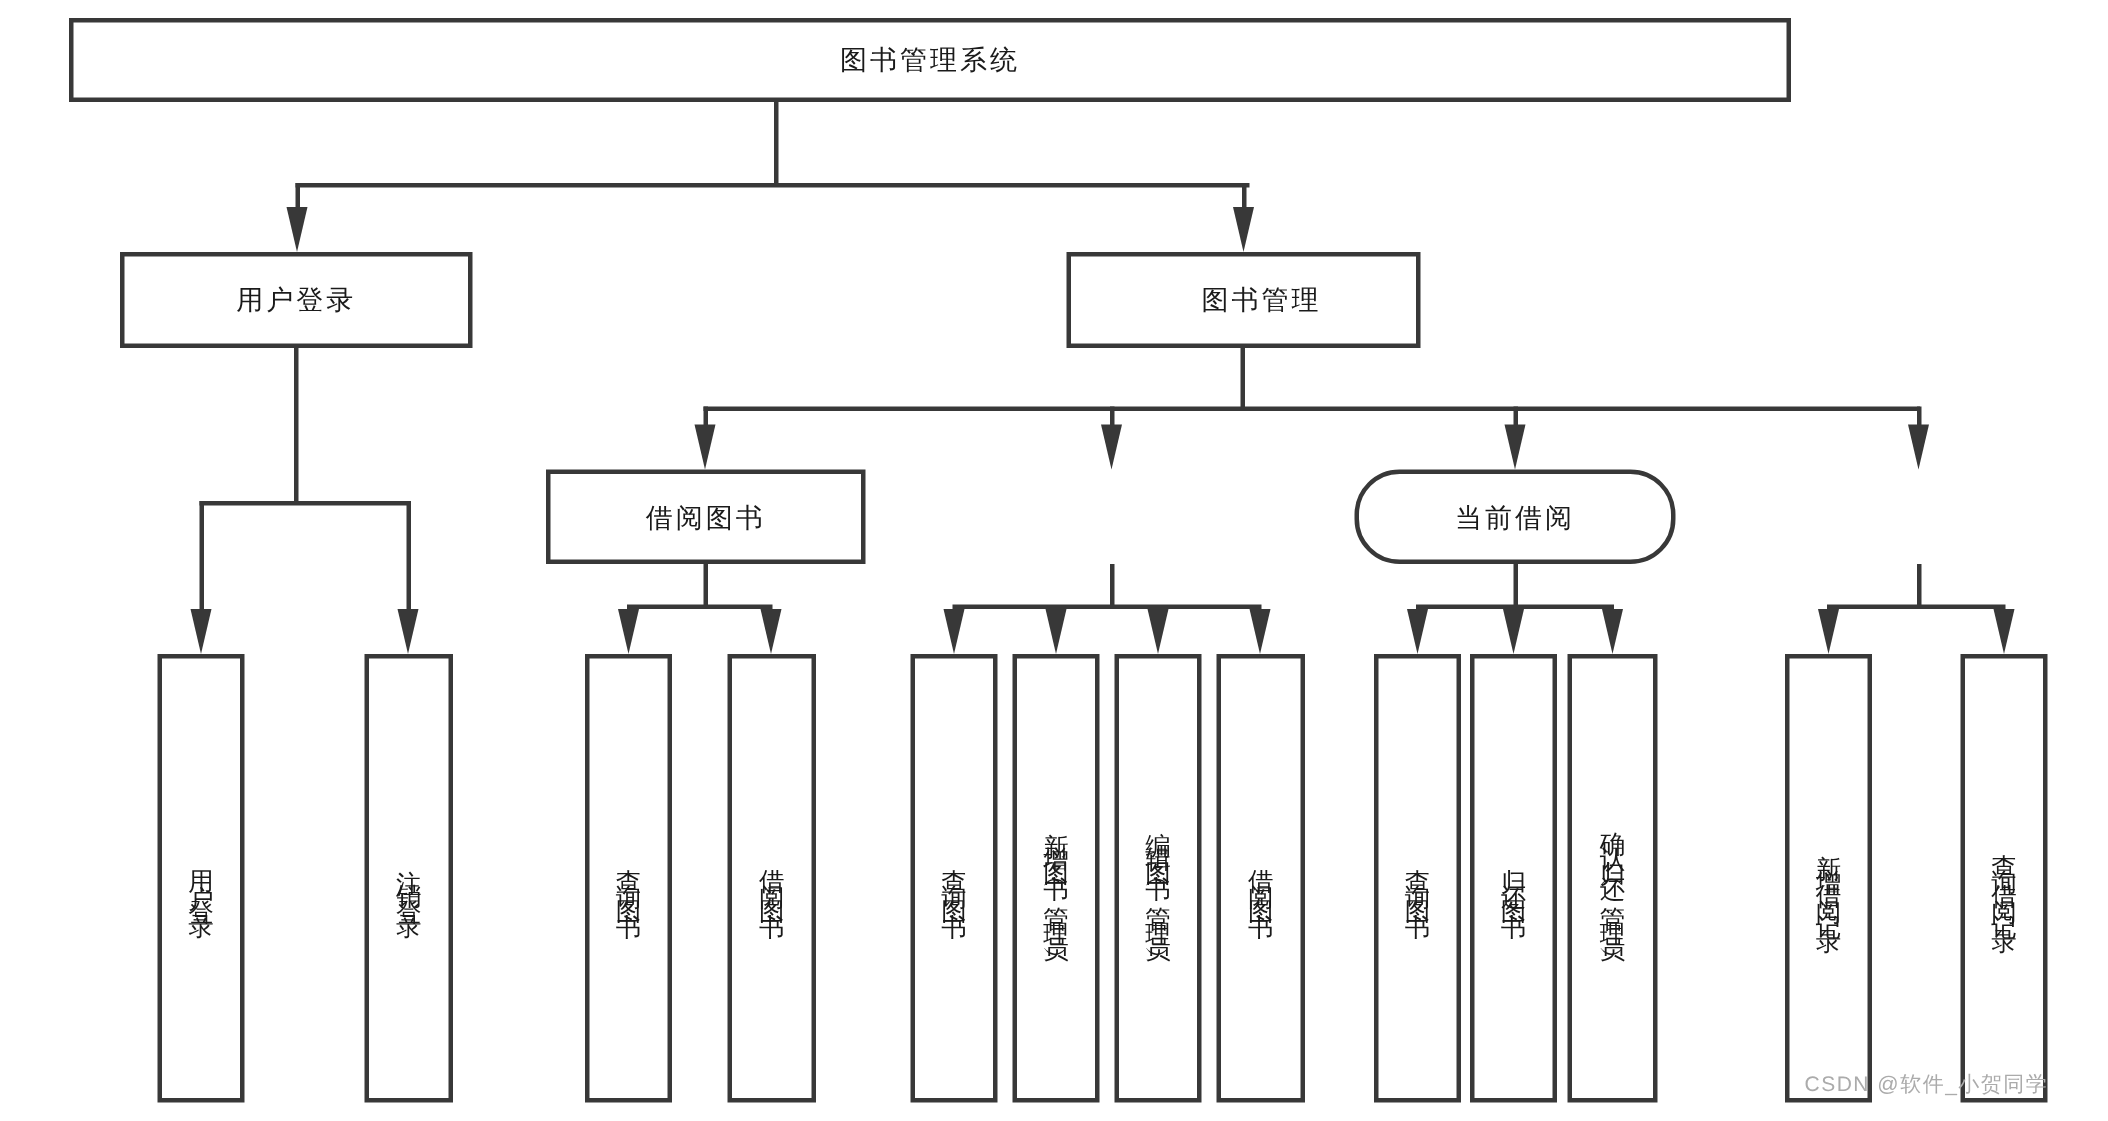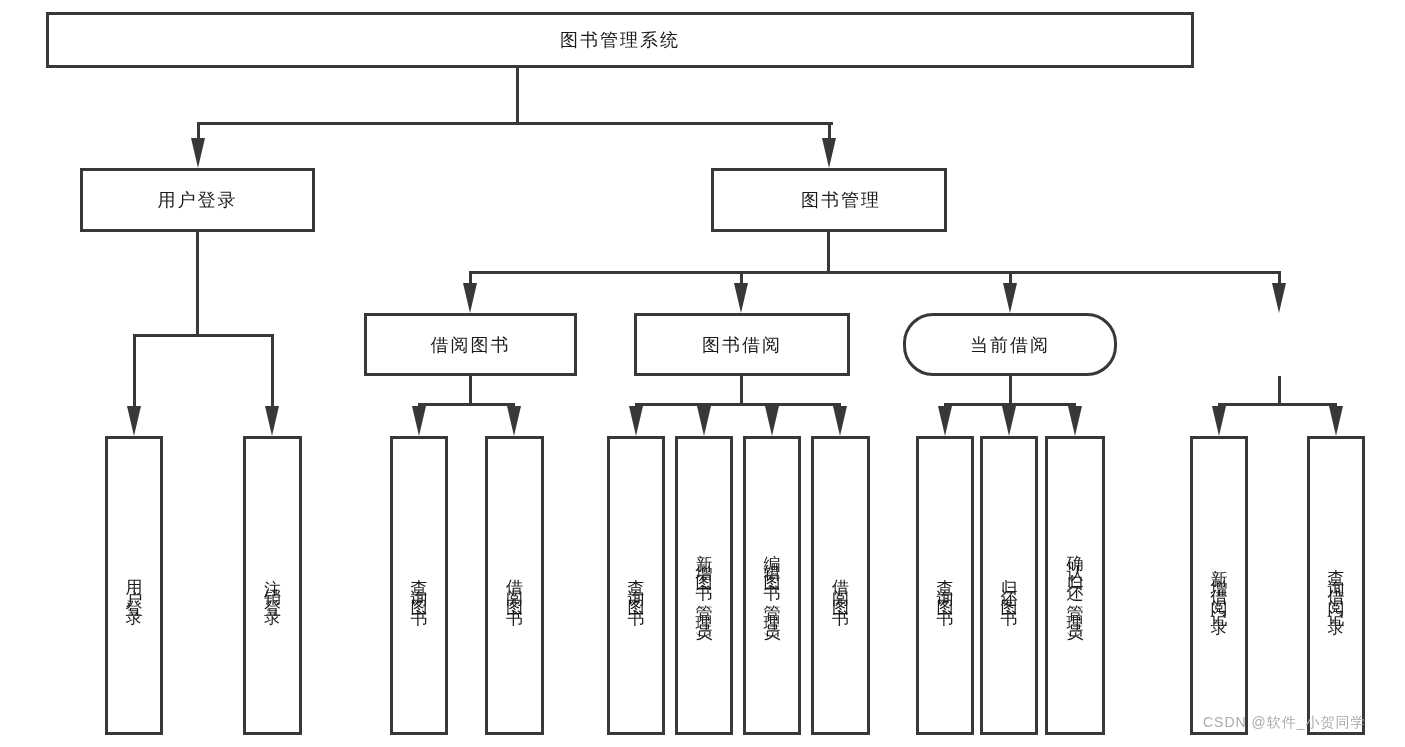--- a/index.html
+++ b/index.html
@@ -98,23 +98,20 @@
   <div class="vline" style="left:740px; top:271px; height:16px;"></div>
   <div class="arrow" style="left:734px; top:283px;"></div>
   <div class="vline" style="left:1009px; top:271px; height:16px;"></div>
   <div class="arrow" style="left:1003px; top:283px;"></div>
   <div class="vline" style="left:1278px; top:271px; height:16px;"></div>
   <div class="arrow" style="left:1272px; top:283px;"></div>
 
   <div class="box" style="left:364px; top:313px; width:213px; height:63px;">
     <span class="lbl">借阅图书</span>
   </div>
-  <div class="box" style="left:634px; top:313px; width:216px; height:63px;">
-    <span class="lbl">图书借阅</span>
-  </div>
   <div class="box" style="left:903px; top:313px; width:214px; height:63px;border-radius:30px;">
     <span class="lbl">当前借阅</span>
   </div>
 
   <div class="vline" style="left:469px; top:376px; height:30px;"></div>
   <div class="hline" style="left:418px; top:403px; width:97px;"></div>
   <div class="arrow" style="left:412px; top:406px;"></div>
   <div class="arrow" style="left:507px; top:406px;"></div>
 
   <div class="vline" style="left:740px; top:376px; height:30px;"></div>

